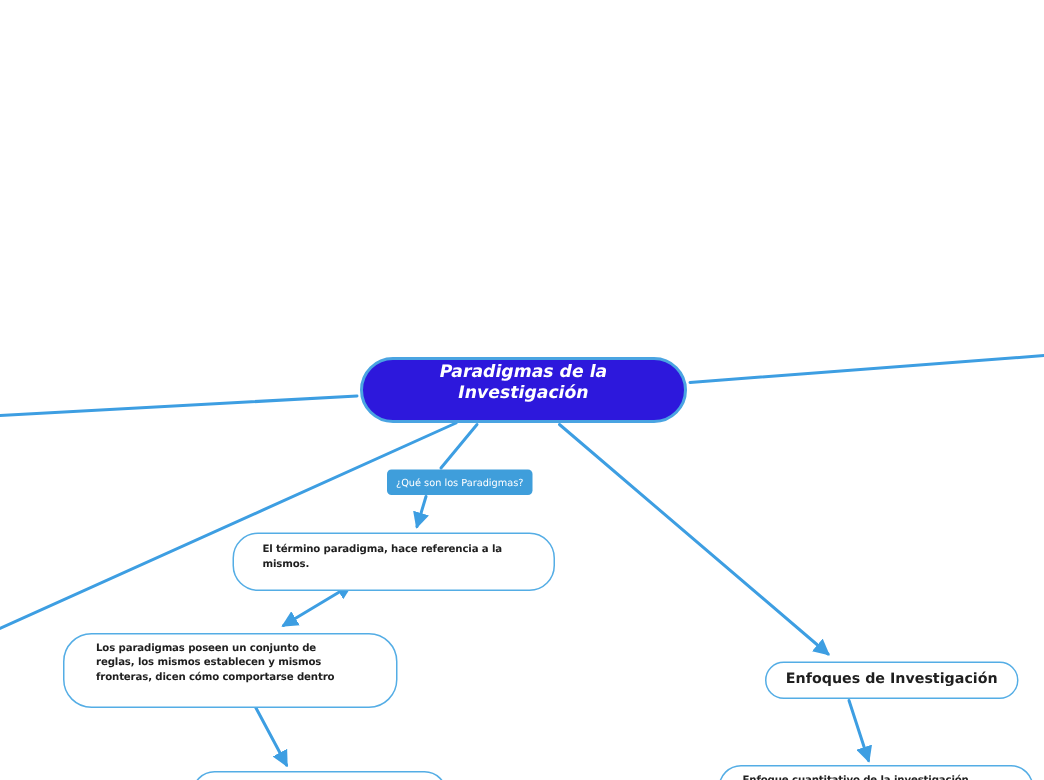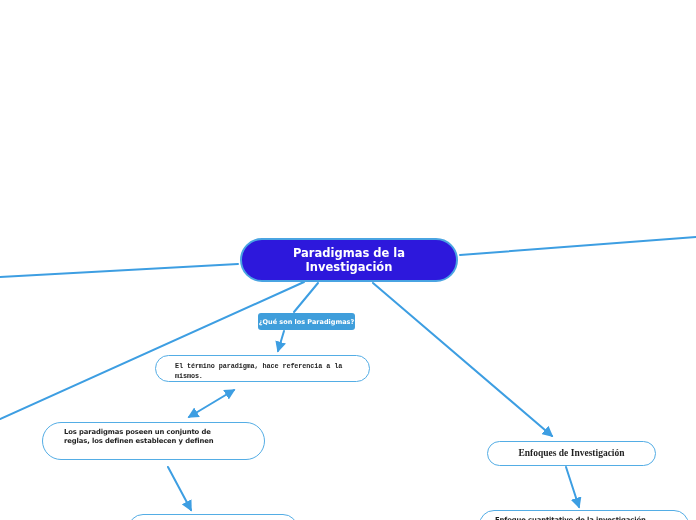--- a/index.html
+++ b/index.html
@@ -26,31 +26,31 @@
   .connectors{
     position:absolute;left:0;top:0;
     width:696px;height:520px;
   }
   .connectors path.link{
     stroke:var(--line);
     stroke-width:2;
     fill:none;
     stroke-linecap:round;
   }
-  .node{position:absolute;font-weight:bold;}
+  .node{position:absolute;}
   .node-root{
     left:240px;top:238px;width:218px;height:44px;
     background:var(--root-fill);
     border:2.5px solid var(--root-border);
     border-radius:22px;
     color:#ffffff;
-    font-weight:bold;
+    font-weight:bold;font-style:italic;
     font-size:11.5px;line-height:14px;
     display:flex;flex-direction:column;
-    align-items:center;justify-content:center;
+    align-items:center;
     text-align:center;
     cursor:pointer;
   }
   .node-tag{
     left:258px;top:313px;width:97px;height:17px;
     background:var(--label-fill);
     border-radius:3px;
     color:#ffffff;
     font-size:6.5px;
     display:flex;align-items:center;justify-content:center;
@@ -61,38 +61,36 @@
     background:#ffffff;
     border:1.6px solid var(--box-border);
     color:var(--text-dark);
     font-weight:bold;
     font-size:6.8px;line-height:10.4px;
     letter-spacing:-0.1px;
     cursor:pointer;
   }
   .box .ln{white-space:nowrap;}
   .box-termino{
-    left:155px;top:355px;width:215px;height:27px;
+    left:155px;top:355px;width:215px;height:39px;
     border-radius:17px;
     padding:5px 10px 0 19px;
-    font-family:Liberation Mono, monospace;
   }
   .box-reglas{
-    left:42px;top:422px;width:223px;height:38px;
+    left:42px;top:422px;width:223px;height:50px;
     border-radius:19px;
     padding:4.5px 10px 0 21px;
     line-height:9.8px;
   }
   .pill-enfoques{
-    left:487px;top:441px;width:169px;height:25px;
+    left:510px;top:441px;width:169px;height:25px;
     border-radius:13px;
     font-size:9.5px;
     display:flex;align-items:center;justify-content:center;
     letter-spacing:0;
-    font-family:Liberation Serif, serif;
   }
   .box-cut-left{
     left:128px;top:514px;width:170px;height:34px;
     border-radius:15px;
   }
   .box-cut-right{
     left:479px;top:510px;width:210px;height:34px;
     border-radius:15px;
     padding:4px 8px 0 15px;
   }
@@ -126,21 +124,22 @@
 
   <div class="node node-tag">¿Qué son los Paradigmas?</div>
 
   <div class="node box box-termino">
     <div class="ln">El término paradigma, hace referencia a la</div>
     <div class="ln">mismos.</div>
   </div>
 
   <div class="node box box-reglas">
     <div class="ln">Los paradigmas poseen un conjunto de</div>
-    <div class="ln">reglas, los definen establecen y definen</div>
+    <div class="ln">reglas, los mismos establecen y mismos</div>
+    <div class="ln">fronteras, dicen cómo comportarse dentro</div>
   </div>
 
   <div class="node box pill-enfoques">Enfoques de Investigación</div>
 
   <div class="node box box-cut-left"></div>
 
   <div class="node box box-cut-right">
     <div class="ln">Enfoque cuantitativo de la investigación</div>
   </div>
 

